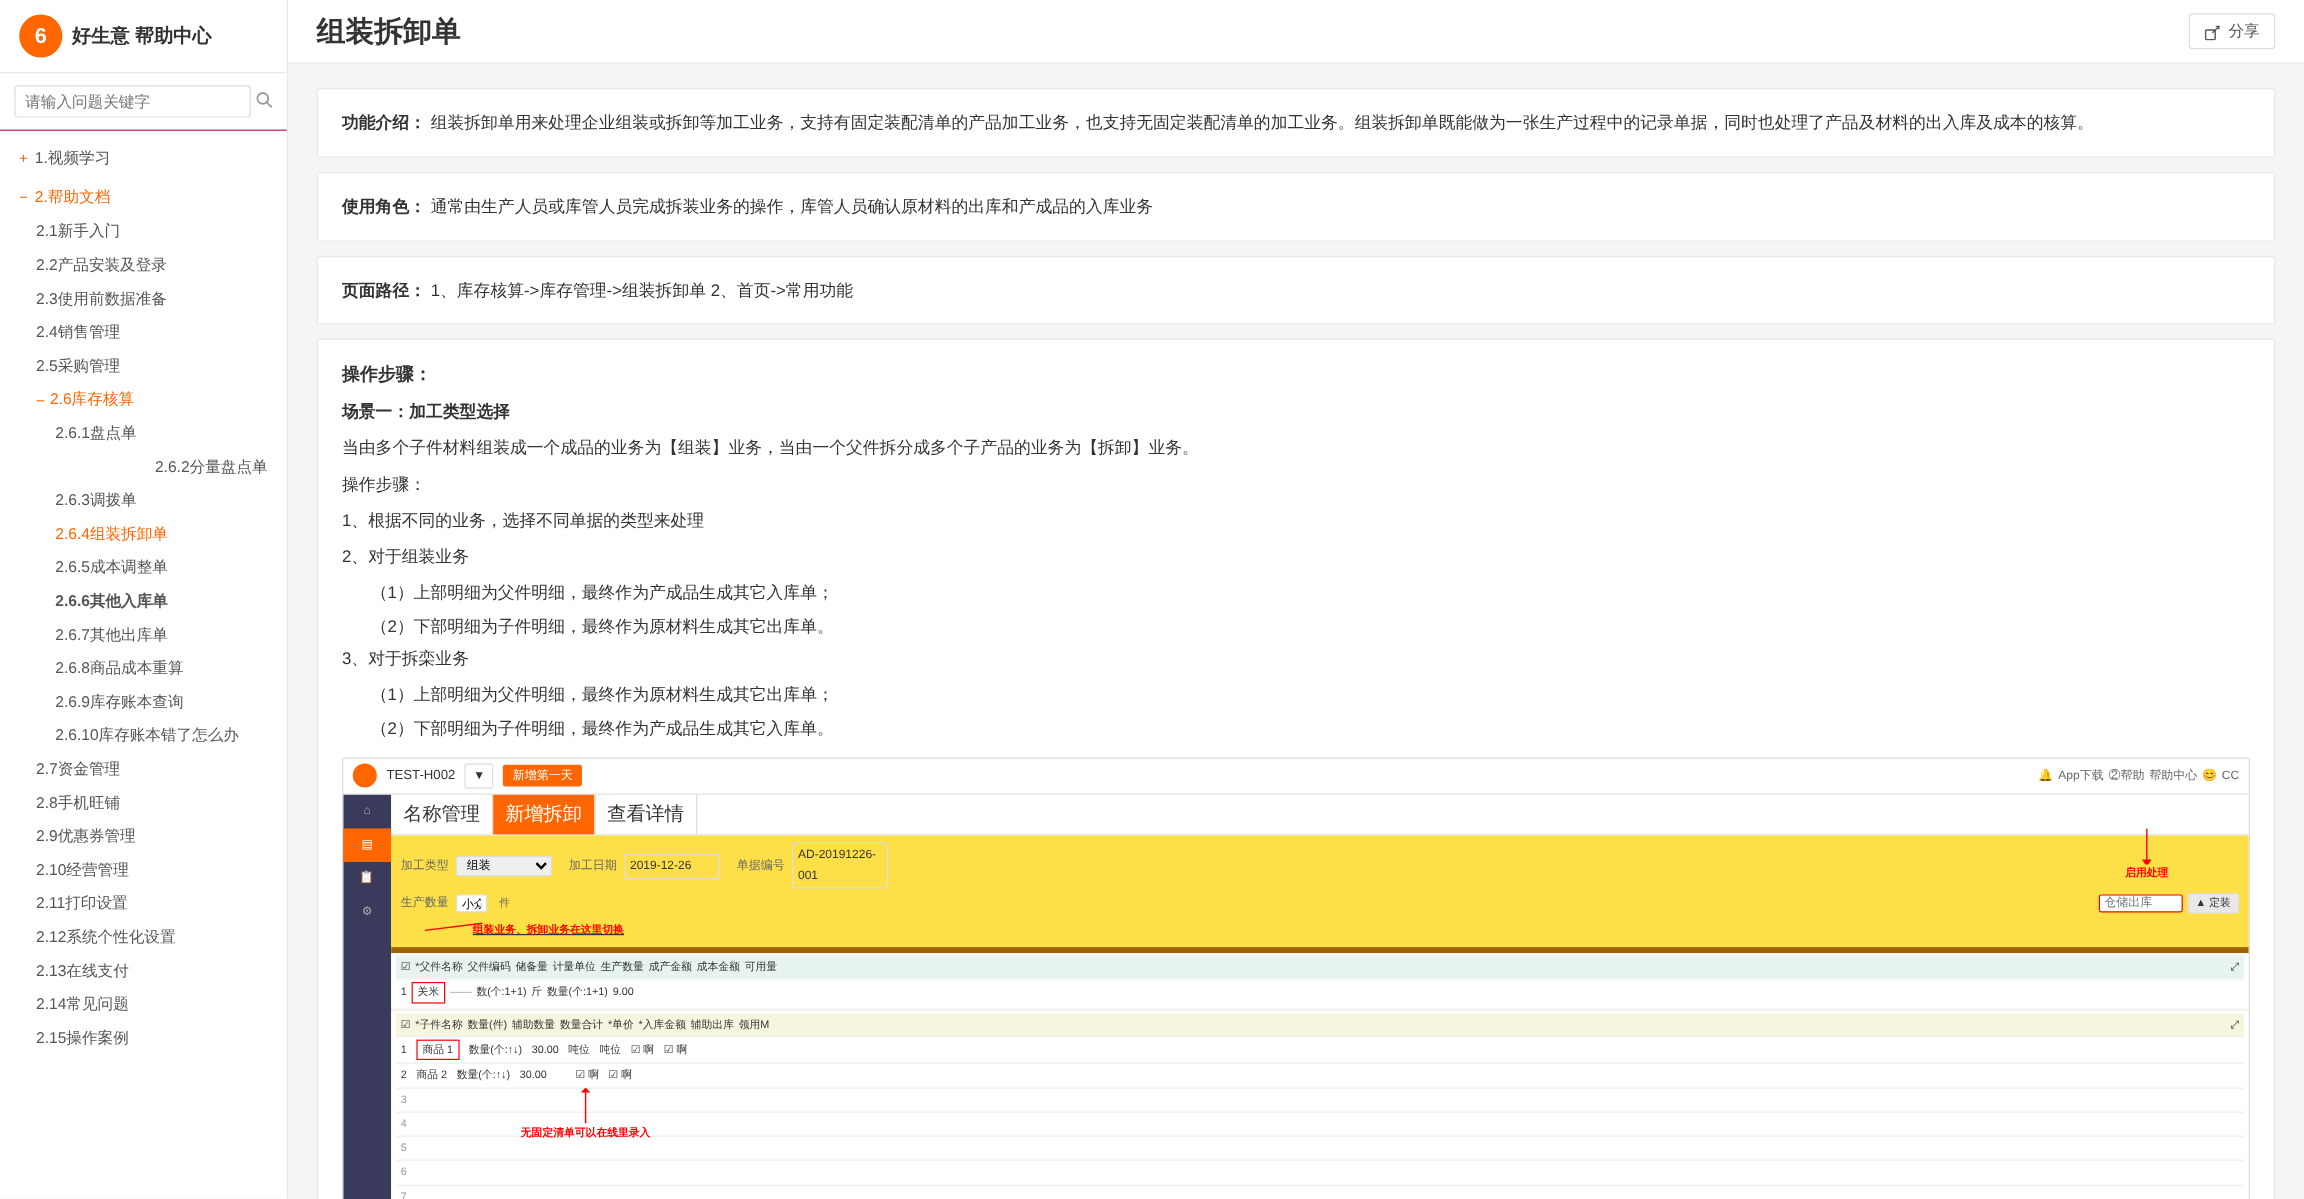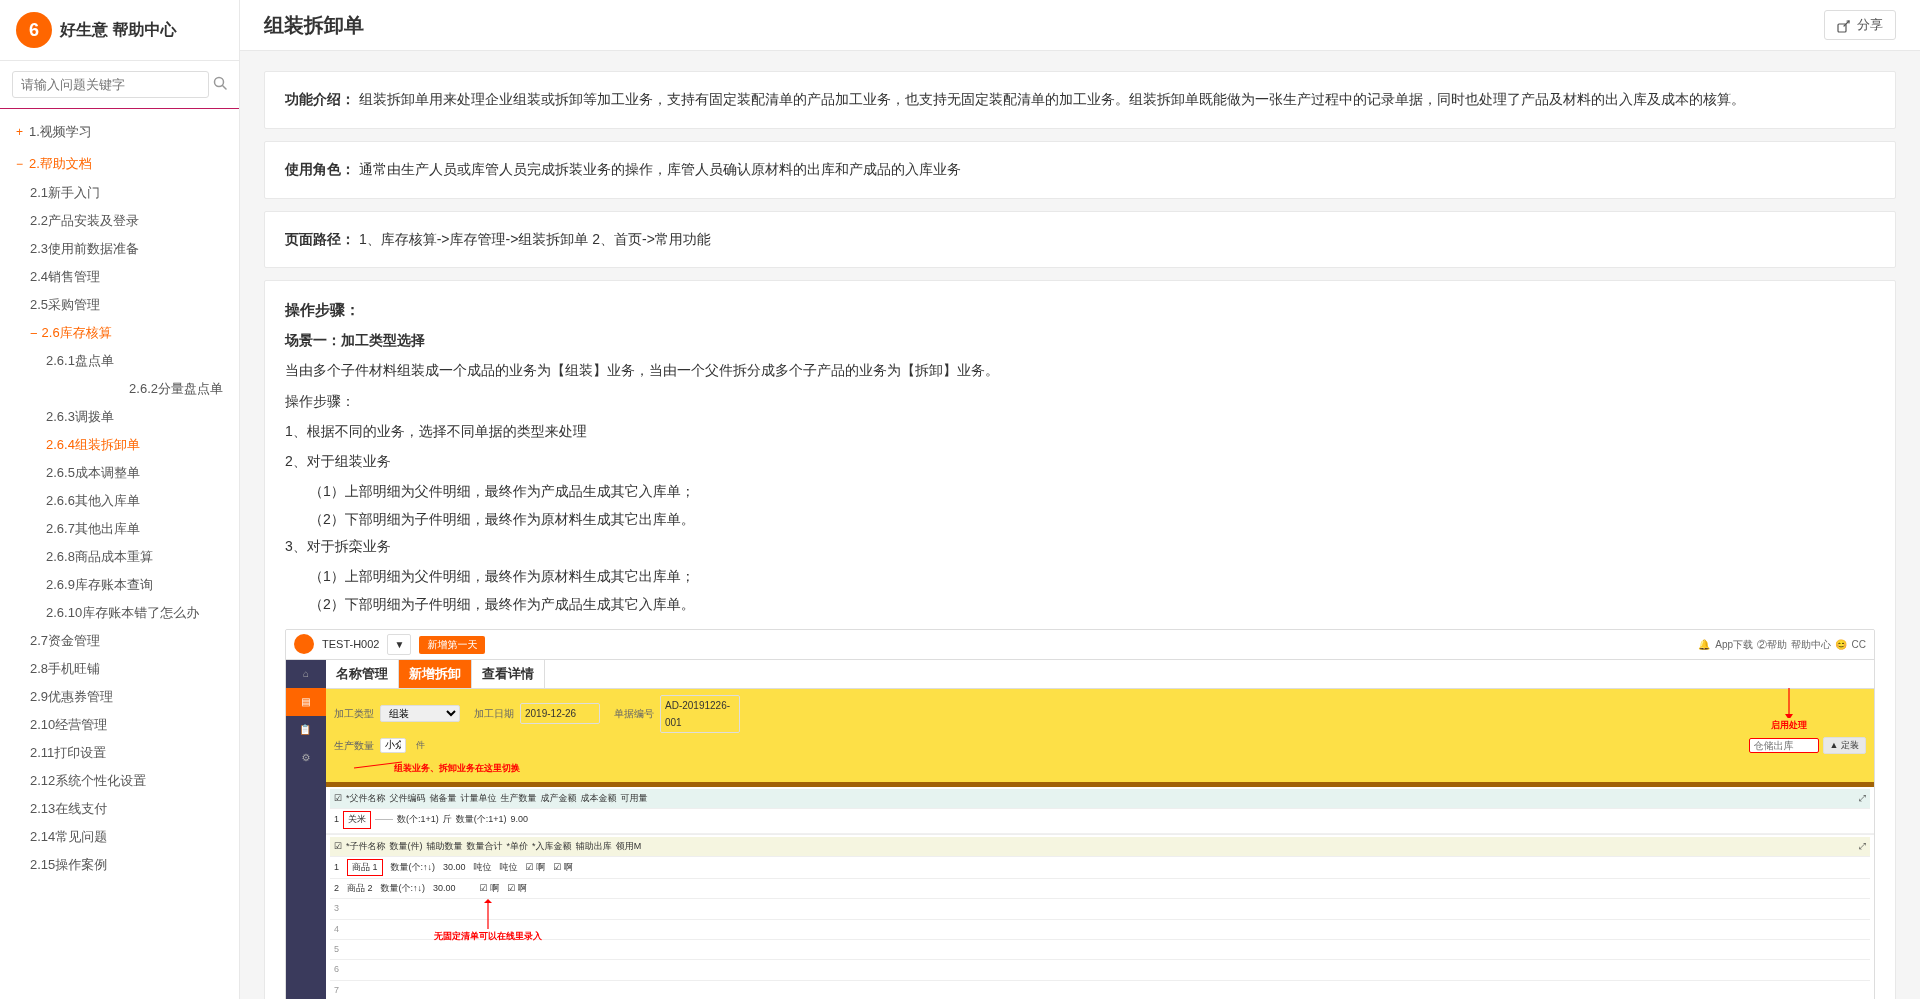--- a/index.html
+++ b/index.html
@@ -91,21 +91,21 @@
       overflow: hidden;
       background: #f5f5f5;
     }
     #top-bar {
       display: flex; align-items: center; justify-content: space-between;
       padding: 10px 24px;
       background: #fff;
       border-bottom: 1px solid #e8e8e8;
     }
     #page-title {
-      font-size: 20px; font-weight: bold; color: #333;
+      font-size: 24px; font-weight: bold; color: #333;
     }
     #share-btn {
       display: flex; align-items: center;
       border: 1px solid #ddd;
       border-radius: 3px;
       padding: 5px 12px;
       cursor: pointer;
       font-size: 13px;
       color: #555;
       background: #fff;
@@ -166,21 +166,21 @@
     .sim-dropdown { border: 1px solid #ddd; border-radius: 2px; padding: 1px 6px; font-size: 10px; }
     .sim-btn-orange { background: #f60; color: #fff; border: none; border-radius: 2px; padding: 2px 8px; font-size: 10px; cursor: pointer; }
 
     .sim-content { display: flex; }
     .sim-sidebar-mini { width: 40px; background: #3a3a5c; }
     .sim-sidebar-mini-item { height: 28px; display: flex; align-items: center; justify-content: center; color: #aaa; font-size: 10px; }
     .sim-sidebar-mini-item.active { background: #f60; color: #fff; }
 
     .sim-main-content { flex: 1; }
     .sim-tab-bar { display: flex; background: #fff; border-bottom: 1px solid #ddd; }
-    .sim-tab { padding: 3px 10px; font-size: 13px; color: #333; border-right: 1px solid #ddd; cursor: pointer; font-weight: bold; }
+    .sim-tab { padding: 3px 10px; font-size: 16px; color: #333; border-right: 1px solid #ddd; cursor: pointer; }
     .sim-tab.active { background: #f60; color: #fff; }
 
     .sim-form-area { background: #fde047; padding: 6px 8px; border-bottom: 5px solid #a16207; }
     .sim-form-row { display: flex; align-items: center; gap: 6px; margin-bottom: 4px; font-size: 10px; }
     .sim-form-label { color: #666; white-space: nowrap; }
     .sim-form-input { border: 1px solid #ddd; border-radius: 2px; padding: 1px 4px; font-size: 10px; width: 80px; }
     .sim-form-input.highlighted { border-color: red; }
 
     .sim-bottom-bar { display: flex; gap: 4px; padding: 3px 6px; background: #fff; border-top: 1px solid #ddd; font-size: 9px; color: #333; }
 
@@ -233,21 +233,21 @@
         <div class="nav-sub-item active" style="display:flex;align-items:center;color:#f60;">
           <span style="margin-right:4px;color:#f60;">−</span>
           <span>2.6库存核算</span>
         </div>
         <div style="padding-left:16px;">
           <div class="nav-sub-item" style="padding-left:30px;">2.6.1盘点单</div>
           <div class="nav-sub-item" style="padding-left:30px;text-align:right;">2.6.2分量盘点单</div>
           <div class="nav-sub-item" style="padding-left:30px;">2.6.3调拨单</div>
           <div class="nav-sub-item active" style="padding-left:30px;color:#f60;">2.6.4组装拆卸单</div>
           <div class="nav-sub-item" style="padding-left:30px;">2.6.5成本调整单</div>
-          <div class="nav-sub-item" style="padding-left:30px;">2.6.6其他入库单</div>
+          <div class="nav-sub-item" style="padding-left:30px;font-weight:bold;">2.6.6其他入库单</div>
           <div class="nav-sub-item" style="padding-left:30px;">2.6.7其他出库单</div>
           <div class="nav-sub-item" style="padding-left:30px;">2.6.8商品成本重算</div>
           <div class="nav-sub-item" style="padding-left:30px;">2.6.9库存账本查询</div>
           <div class="nav-sub-item" style="padding-left:30px;">2.6.10库存账本错了怎么办</div>
         </div>
         <div class="nav-sub-item">2.7资金管理</div>
         <div class="nav-sub-item">2.8手机旺铺</div>
         <div class="nav-sub-item">2.9优惠券管理</div>
         <div class="nav-sub-item">2.10经营管理</div>
         <div class="nav-sub-item">2.11打印设置</div>
@@ -362,21 +362,21 @@
                 <div class="sim-form-row">
                   <span class="sim-form-label">生产数量</span>
                   <input class="sim-form-input" style="width: 26px;" value="小众">
                   <span style="font-size:9px;color:#666;margin-left:4px;">件</span>
                   <div style="margin-left:auto; display:flex; gap:4px; align-items:center;">
                     <input class="sim-form-input highlighted" style="border: 1.5px solid red; width: 70px;" placeholder="仓储出库">
                     <button style="background:#e8e8e8;color:#333;border:1px solid #ddd;border-radius:2px;padding:1px 6px;font-size:9px;">▲ 定装</button>
                   </div>
                 </div>
 
-                <div style="position:relative; height:18px;">
+                <div style="position:relative; height:18px;text-decoration:underline;">
                   <span style="color:red; font-size:9px; font-weight:bold; margin-left:60px;">组装业务、拆卸业务在这里切换</span>
                   <svg width="80" height="14" style="position:absolute; left:10px; top:0;">
                     <line x1="10" y1="10" x2="58" y2="4" stroke="red" stroke-width="1.2"></line>
                   </svg>
                 </div>
               </div>
 
               <div style="padding: 2px 4px; background:#fff;">
                 <div style="background:#e6f3f0;padding:2px 4px;font-size:9px;color:#333;display:flex;align-items:center;gap:4px;">
                   <span>☑</span>

